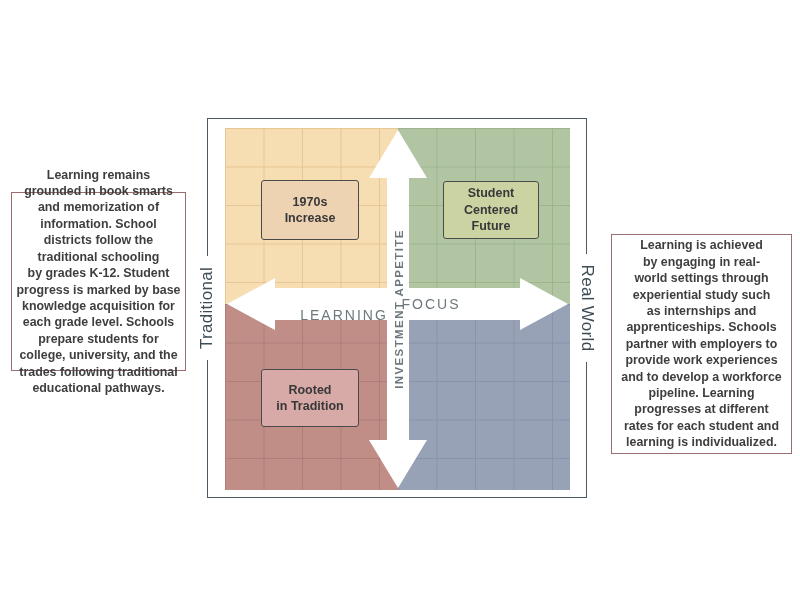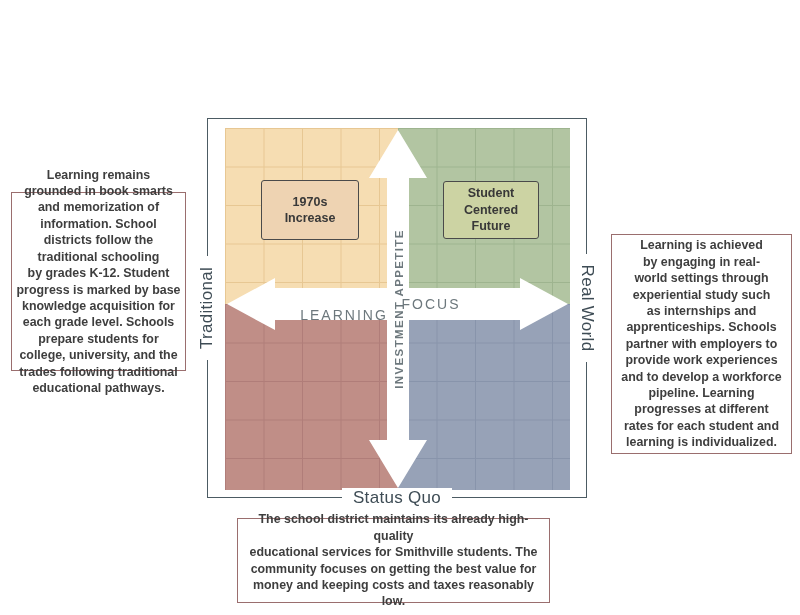--- a/index.html
+++ b/index.html
@@ -94,24 +94,20 @@
 experiential study such
 as internships and
 apprenticeships. Schools
 partner with employers to
 provide work experiences
 and to develop a workforce
 pipeline. Learning
 progresses at different
 rates for each student and
 learning is individualized.</div>
-  <div class="callout co-bottom">The school district maintains its already high-quality
-educational services for Smithville students. The
-community focuses on getting the best value for
-money and keeping costs and taxes reasonably low.</div>
 
   <div class="frame"></div>
 
   <div class="quad q-tl"></div>
   <div class="quad q-tr"></div>
   <div class="quad q-bl"></div>
   <div class="quad q-br"></div>
 
   <svg class="arrows" viewBox="0 0 345 362">
     <polygon fill="#ffffff" points="2,176 50,150 50,160 295,160 295,150 343,176 295,202 295,192 50,192 50,202"></polygon>
@@ -120,24 +116,23 @@
 
   <div class="axis-word w-learning">LEARNING</div>
   <div class="axis-word w-focus">FOCUS</div>
   <div class="w-invest">INVESTMENT APPETITE</div>
 
   <div class="qbox qb-tl">1970s
 Increase</div>
   <div class="qbox qb-tr">Student
 Centered
 Future</div>
+  <div class="qbox qb-bl">Rooted
+in Tradition</div>
 
-  <div class="edge-label el-bottom">
-    <span>Status Quo</span>
-  </div>
   <div class="edge-label el-left">
     <span>Traditional</span>
   </div>
   <div class="edge-label el-right">
     <span>Real World</span>
   </div>
 
 </div>
 
 </body></html>

